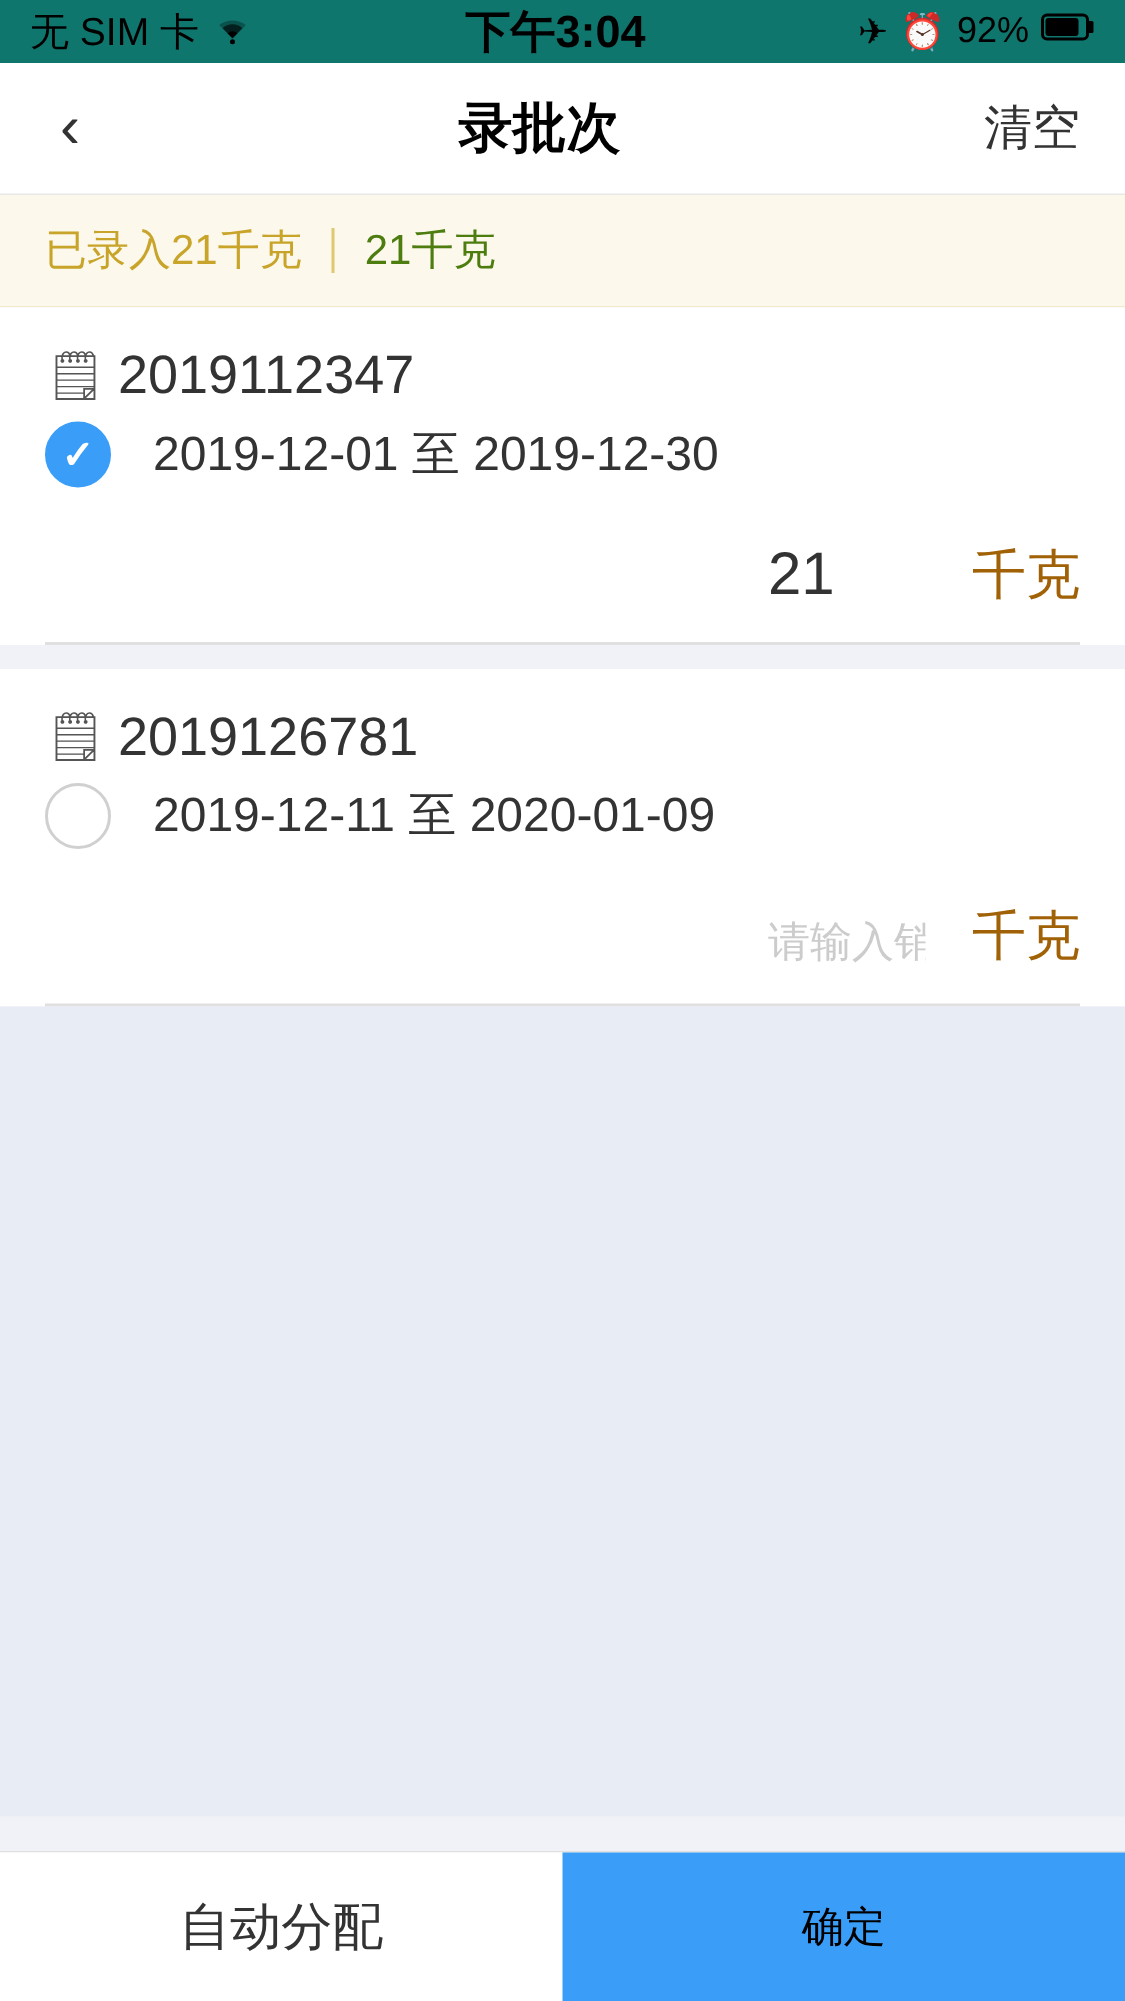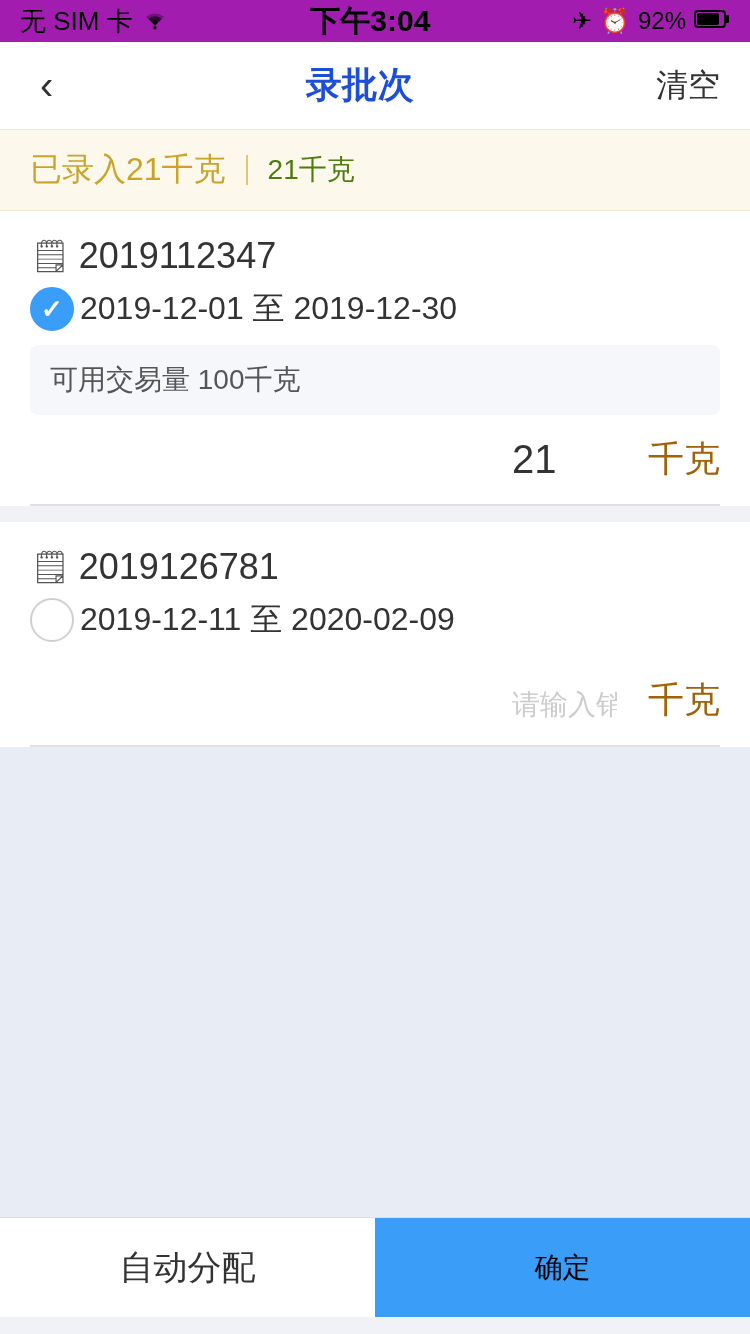--- a/index.html
+++ b/index.html
@@ -9,21 +9,21 @@
       min-height: 1334px;
       font-family: -apple-system, "PingFang SC", "Helvetica Neue", Arial, sans-serif;
       background: #f0f2f7;
       overflow-x: hidden;
     }
 
     
     .status-bar {
       width: 750px;
       height: 42px;
-      background: #a21caf;
+      background: #0f766e;
       display: flex;
       align-items: center;
       justify-content: space-between;
       padding: 0 20px;
       font-size: 26px;
     }
     .status-left {
       display: flex;
       align-items: center;
       gap: 8px;
@@ -56,40 +56,40 @@
     }
     .nav-back {
       font-size: 40px;
       color: #333;
       cursor: pointer;
       padding: 10px;
     }
     .nav-title {
       font-size: 36px;
       font-weight: 600;
-      color: #1d4ed8;
+      color: #000000;
     }
     .nav-clear {
       font-size: 32px;
       color: #333;
       cursor: pointer;
     }
 
     
     .info-banner {
       width: 750px;
       background: #fdf8ec;
       padding: 18px 30px;
       display: flex;
       align-items: center;
       gap: 20px;
       border-bottom: 1px solid #f0e8cc;
     }
     .info-recorded {
-      font-size: 32px;
+      font-size: 28px;
       color: #c8a52a;
     }
     .info-divider {
       width: 2px;
       height: 30px;
       background: #e0c870;
     }
     .info-total {
       font-size: 28px;
       color: #4d7c0f;
@@ -111,21 +111,21 @@
       color: #555;
     }
     .batch-id {
       font-size: 36px;
       color: #333;
       font-weight: 500;
     }
     .batch-date-row {
       display: flex;
       align-items: center;
-      gap: 6px;
+      gap: 28px;
       margin-bottom: 14px;
     }
     .radio-circle {
       width: 44px;
       height: 44px;
       border-radius: 50%;
       border: 2px solid #d0d0d0;
       background: #fff;
       flex-shrink: 0;
     }
@@ -198,21 +198,21 @@
 
     
     .content-area {
       background: #e8ecf5;
       width: 750px;
     }
 
     
     .bottom-bar {
       position: fixed;
-      bottom: 17px;
+      bottom: 0;
       width: 750px;
       height: 100px;
       display: flex;
       background: #fff;
       border-top: 1px solid #e0e0e0;
     }
     .btn-auto {
       flex: 1;
       display: flex;
       align-items: center;
@@ -285,40 +285,39 @@
 <div class="batch-section">
   <div class="batch-item">
     <div class="batch-id-row">
       <span class="batch-icon">🗒</span>
       <span class="batch-id">2019112347</span>
     </div>
     <div class="batch-date-row">
       <div class="radio-circle checked"></div>
       <span class="batch-date">2019-12-01 至 2019-12-30</span>
     </div>
-    <div class="batch-available">可用交易量 100千克</div>
   </div>
   <div class="quantity-row">
     <input class="quantity-input" type="number" value="21" style="">
     <span class="quantity-unit">千克</span>
   </div>
   <div class="quantity-divider"></div>
 </div>
 
 <div class="section-separator"></div>
 
 <div class="batch-section">
   <div class="batch-item">
     <div class="batch-id-row">
       <span class="batch-icon">🗒</span>
       <span class="batch-id">2019126781</span>
     </div>
     <div class="batch-date-row">
       <div class="radio-circle"></div>
-      <span class="batch-date">2019-12-11 至 2020-02-09</span>
+      <span class="batch-date">2019-12-11 至 2020-01-09</span>
     </div>
   </div>
   <div class="quantity-row">
     <input class="quantity-input" type="number" placeholder="请输入销售数量" style="">
     <span class="quantity-unit">千克</span>
   </div>
   <div class="quantity-divider"></div>
 </div>
 
 <div class="content-area" style="height: 540px;"></div>

